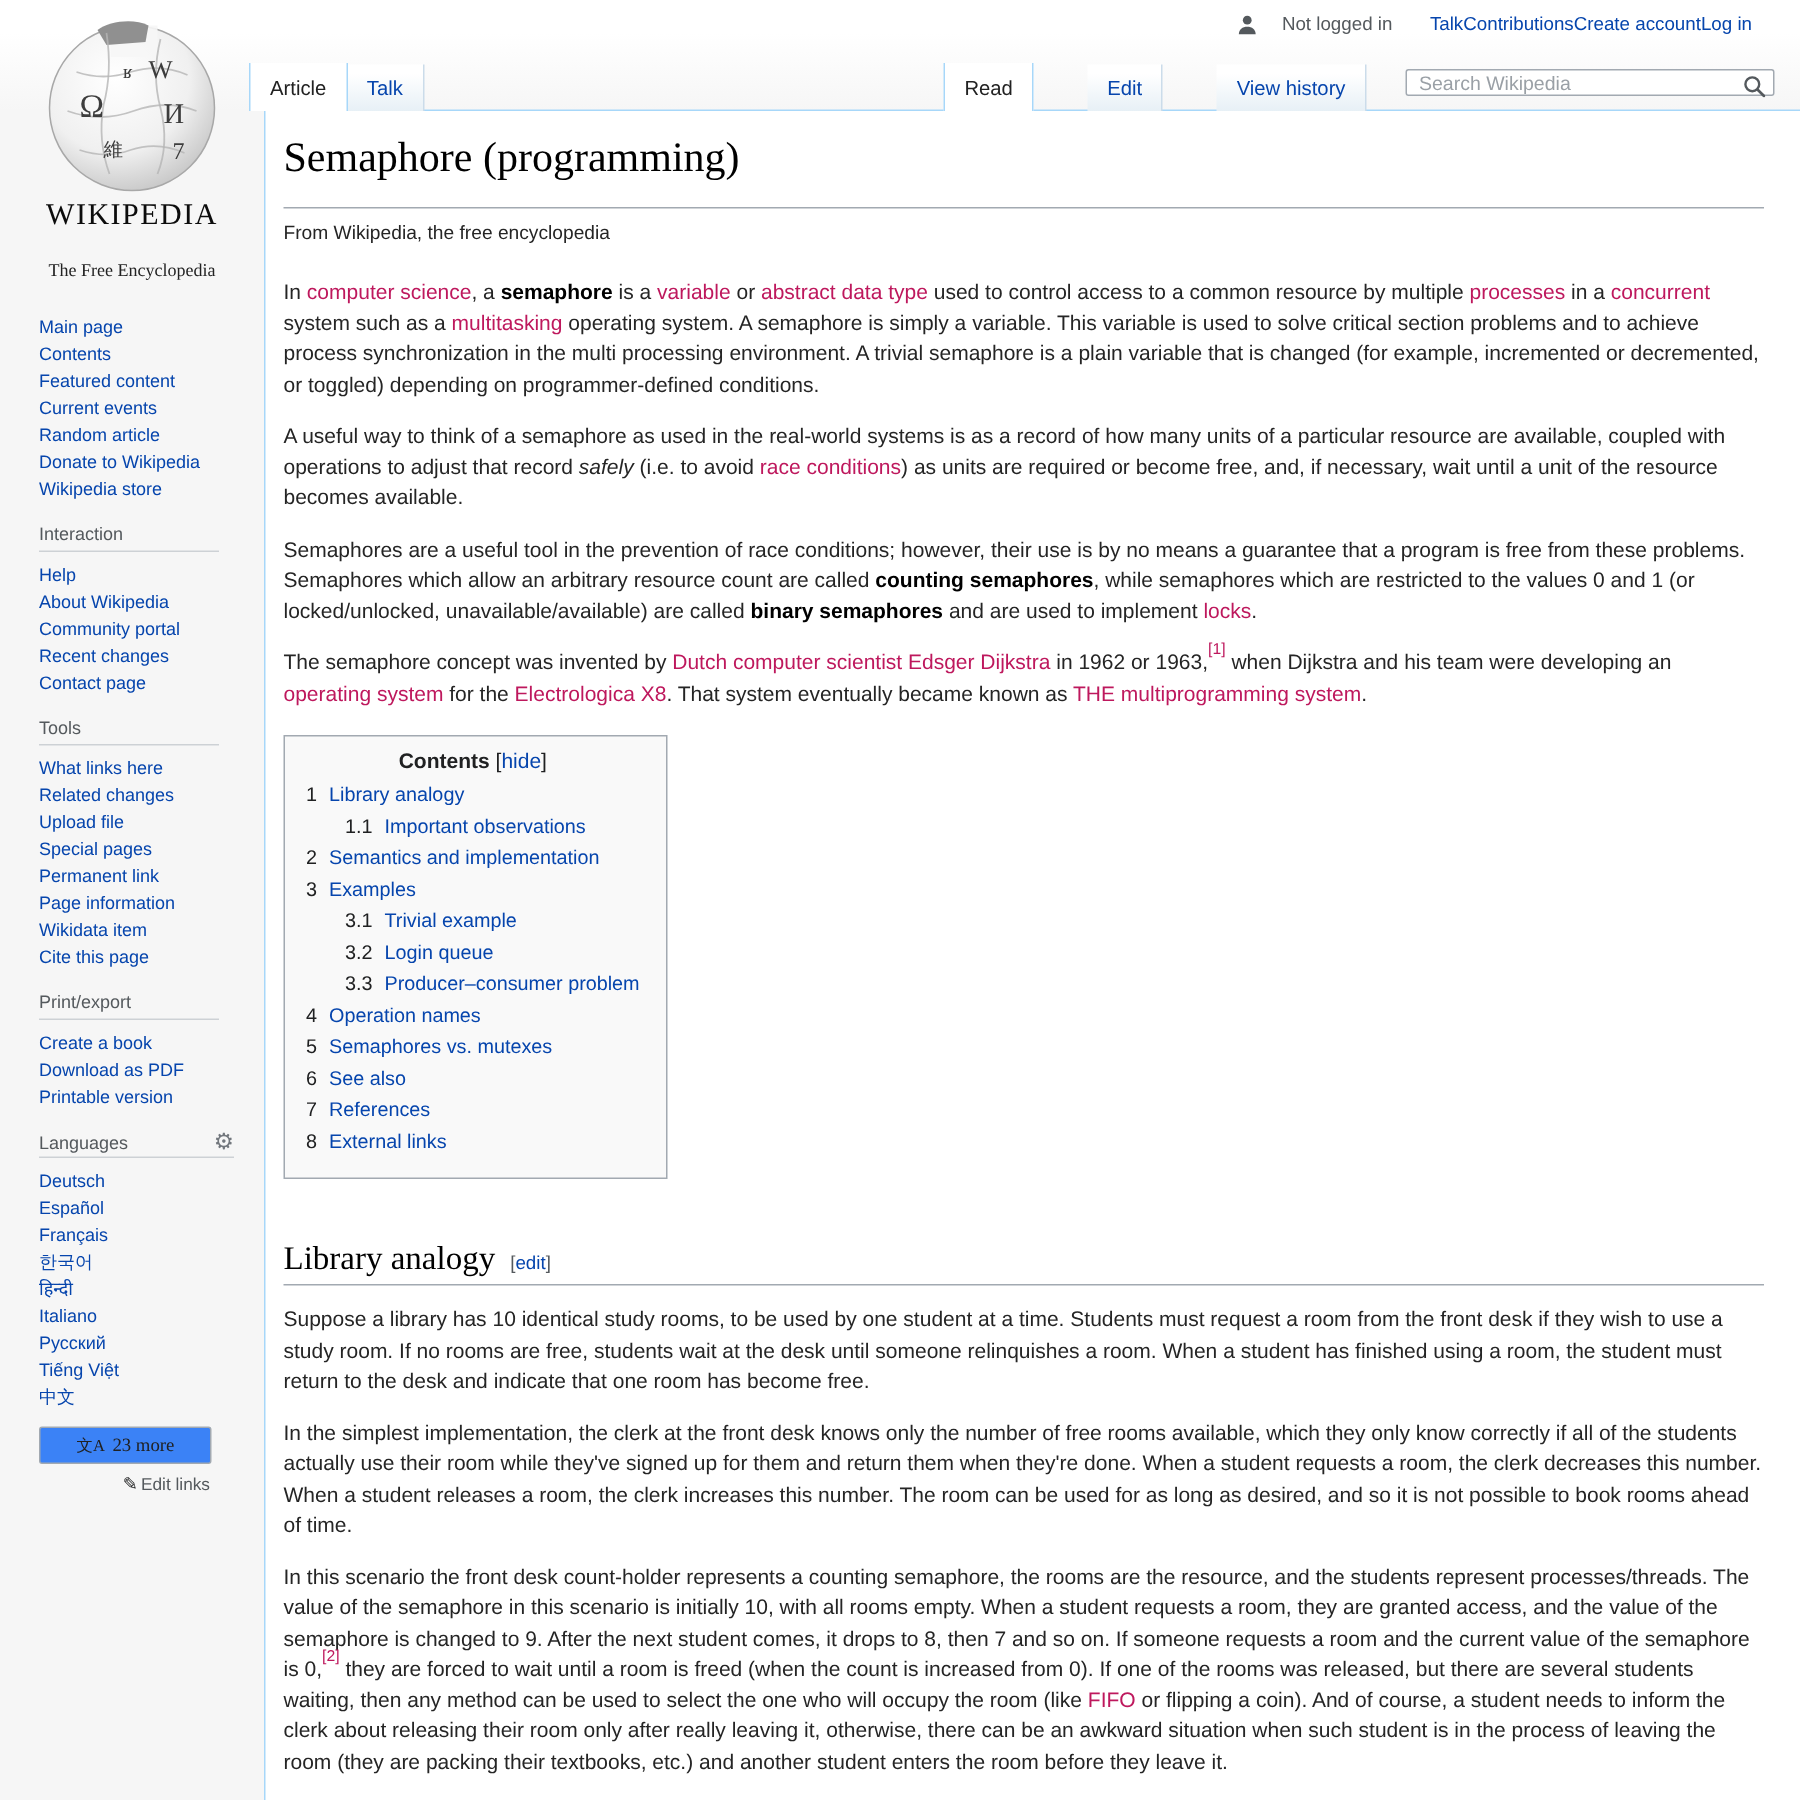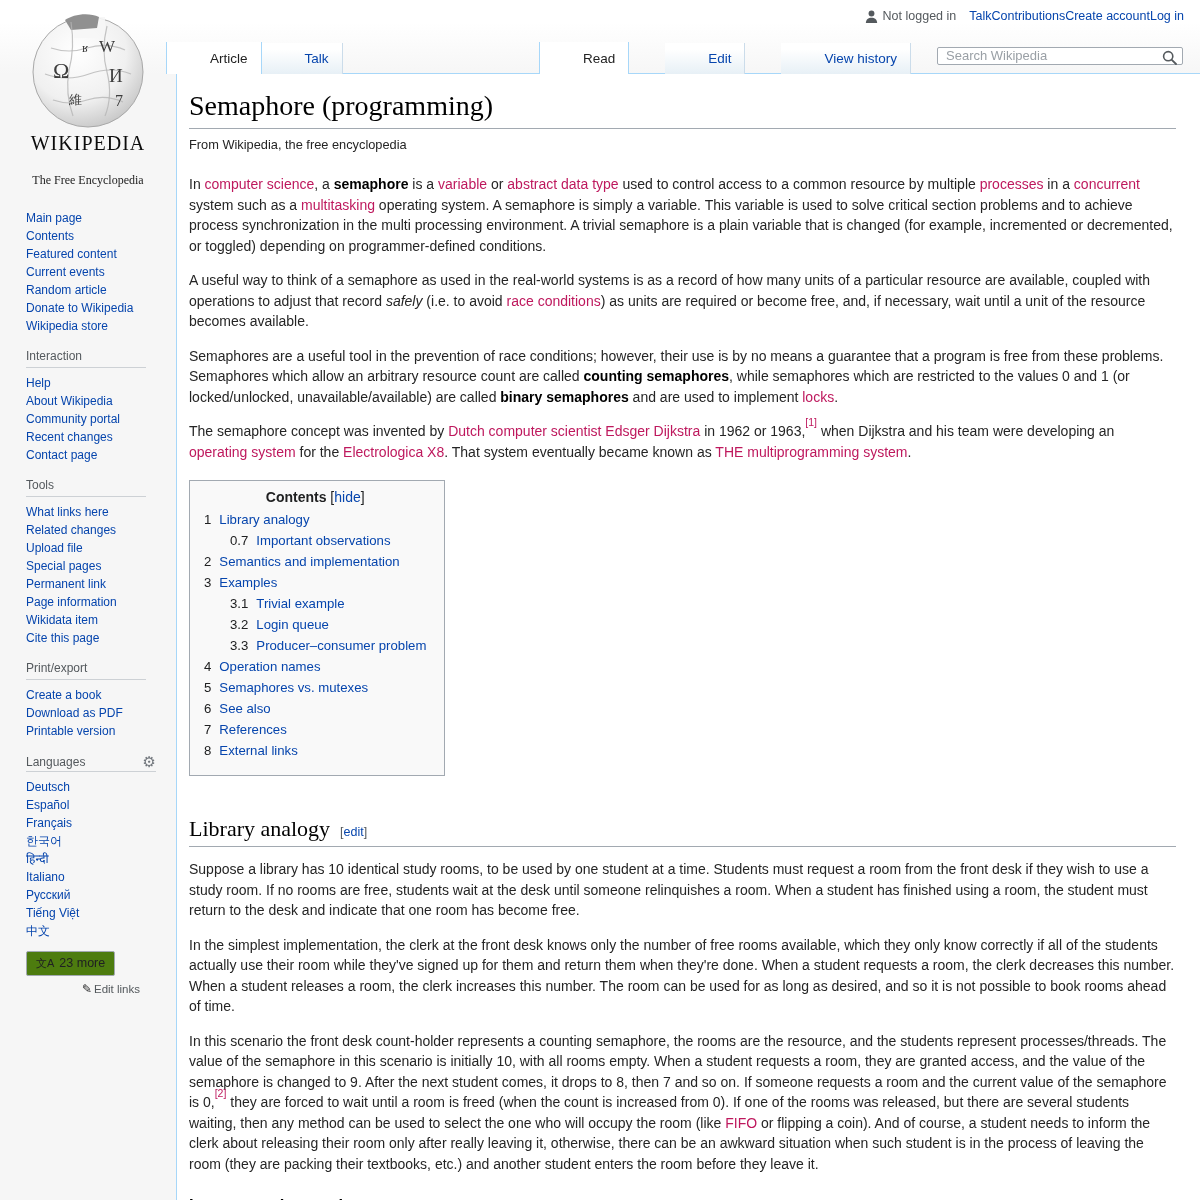--- a/index.html
+++ b/index.html
@@ -11,34 +11,34 @@
     color:#252525;
   }
   a { text-decoration:none; color:#0645ad; cursor:pointer; }
   .wl { color:#be185d; }
 
   
   #page-base { position:absolute; top:0; left:0; right:0; height:74px;
     background:linear-gradient(to bottom,#ffffff 30%,#f6f6f6 100%); }
 
   
-  #personal { position:absolute; top:9px; right:16px; font-size:12.5px; z-index:5;
-    display:flex; align-items:center; gap:13px; color:#54595d;text-align:right; }
+  #personal { position:absolute; top:9px; right:32px; font-size:12.5px; z-index:5;
+    display:flex; align-items:center; gap:25px; color:#54595d;text-align:right; }
   #personal .person-ic { width:13px; height:13px; margin-right:-8px; }
   #personal a { color:#0645ad; }
 
   
   .tabs { position:absolute; top:42px; height:32px; display:flex; align-items:flex-end; z-index:4; list-style:none; margin:0; padding:0; }
   #tabs-left { left:166px; }
   #tabs-right { right:289px;gap:36px; }
   .tab { height:31px; display:flex; align-items:center; padding:0 13px; font-size:13.5px;
     background:linear-gradient(to bottom,#ffffff 20%,#e7f0f6 100%);
     border-right:1px solid #cbdcea; white-space:nowrap; }
   .tab:first-child { border-left:1px solid #cbdcea; }
-  .tab a { color:#0645ad;margin-left:30px; }
+  .tab a { color:#0645ad; }
   .tab.active { height:32px; background:#ffffff;
     border-left:1px solid #a7d7f9; border-right:1px solid #a7d7f9; }
   .tab.active a { color:#222222; }
   #tab-baseline { position:absolute; top:73px; left:176px; right:0; height:1px; background:#a7d7f9; z-index:1; }
 
   
   #search { position:absolute; top:46px; right:17px; width:246px; z-index:6; }
   #search input { width:100%; height:18px; border:1px solid #a2a9b1; border-radius:2px;
     padding:2px 28px 2px 8px; font-size:13px; font-family:inherit; color:#202122; background:#fff; outline:none; }
   #search input::placeholder { color:#9aa0a6; }
@@ -54,30 +54,30 @@
     border-bottom:1px solid #cdd1d5; width:120px; }
   .portal ul { list-style:none; margin:0; padding:0; }
   .portal li { font-size:12px; line-height:13px; margin:0 0 5px 0; }
   .portal li a { color:#0645ad; }
   #nav-portal { margin-top:24px; }
   #lang-head { display:flex; align-items:center; justify-content:space-between; width:130px;
     border-bottom:1px solid #cdd1d5; padding-bottom:2px; margin-bottom:9px; }
   #lang-head span.t { font-size:12px; color:#54595d; }
   #lang-head .gear { font-size:15px; color:#72777d; cursor:pointer; line-height:1; }
   #lang-more { display:inline-block; margin-top:8px; border:1px solid #a2a9b1; border-radius:2px;
-    background:#4d7c0f; padding:4px 9px; font-size:12.5px; color:#202122; cursor:pointer; }
+    background:#3b82f6; padding:4px 24px; font-size:12.5px; color:#202122; cursor:pointer;font-family:Liberation Serif, serif; }
   #lang-more .la { font-size:11px; margin-right:5px; color:#202122; }
   #edit-links { text-align:right; margin:6px 28px 0 0; font-size:11.5px; color:#54595d; cursor:pointer; }
   #edit-links .pencil { font-size:12px; margin-right:2px; color:#202122; }
 
   
   #content { position:absolute; left:176px; top:74px; width:1024px; height:1126px;
     background:#ffffff; border-left:1px solid #a7d7f9; padding:16px 24px 0 12px; z-index:2; overflow:hidden; }
   #content h1 { font-family:"Liberation Serif","DejaVu Serif",serif; font-size:28px; font-weight:normal;
-    color:#000; margin:0; padding-bottom:6px; border-bottom:1px solid #a2a9b1; }
+    color:#000; margin:0; padding-bottom:16px; border-bottom:1px solid #a2a9b1; }
   #siteSub { font-size:12.8px; margin:8px 0 22px 0; color:#252525; }
   #content p { font-size:14px; line-height:20.5px; margin:0 0 14px 0; }
   sup.reference { font-size:10.5px; line-height:0; position:relative; top:-4px; }
   b { color:#000; }
 
   
   #toc { display:inline-block; background:#f9f9f9; border:1px solid #a2a9b1; padding:8px 18px 10px 14px; margin:4px 0 16px 0; }
   #toc .toc-title { text-align:center; font-size:14px; margin-bottom:8px; }
   #toc .toc-title b { color:#202122; }
   #toc .toc-title .brk { color:#202122; }
@@ -246,21 +246,21 @@
       <p>The semaphore concept was invented by <a href="#" class="wl">Dutch computer scientist Edsger Dijkstra</a> in 1962 or 1963,<sup class="reference"><a href="#" class="wl">[1]</a></sup> when Dijkstra and his team were developing an <a href="#" class="wl">operating system</a> for the <a href="#" class="wl">Electrologica X8</a>. That system eventually became known as <a href="#" class="wl">THE multiprogramming system</a>.</p>
     </div>
 
   <div id="toc">
     <div class="toc-title">
       <b>Contents</b>
       <span class="brk"> [</span><a href="#">hide</a><span class="brk">]</span>
     </div>
     <ul>
         <li class="lv1"><span class="toc-num">1</span><a href="#">Library analogy</a></li>
-        <li class="lv2"><span class="toc-num">0.7</span><a href="#">Important observations</a></li>
+        <li class="lv2"><span class="toc-num">1.1</span><a href="#">Important observations</a></li>
         <li class="lv1"><span class="toc-num">2</span><a href="#">Semantics and implementation</a></li>
         <li class="lv1"><span class="toc-num">3</span><a href="#">Examples</a></li>
         <li class="lv2"><span class="toc-num">3.1</span><a href="#">Trivial example</a></li>
         <li class="lv2"><span class="toc-num">3.2</span><a href="#">Login queue</a></li>
         <li class="lv2"><span class="toc-num">3.3</span><a href="#">Producer–consumer problem</a></li>
         <li class="lv1"><span class="toc-num">4</span><a href="#">Operation names</a></li>
         <li class="lv1"><span class="toc-num">5</span><a href="#">Semaphores vs. mutexes</a></li>
         <li class="lv1"><span class="toc-num">6</span><a href="#">See also</a></li>
         <li class="lv1"><span class="toc-num">7</span><a href="#">References</a></li>
         <li class="lv1"><span class="toc-num">8</span><a href="#">External links</a></li>

